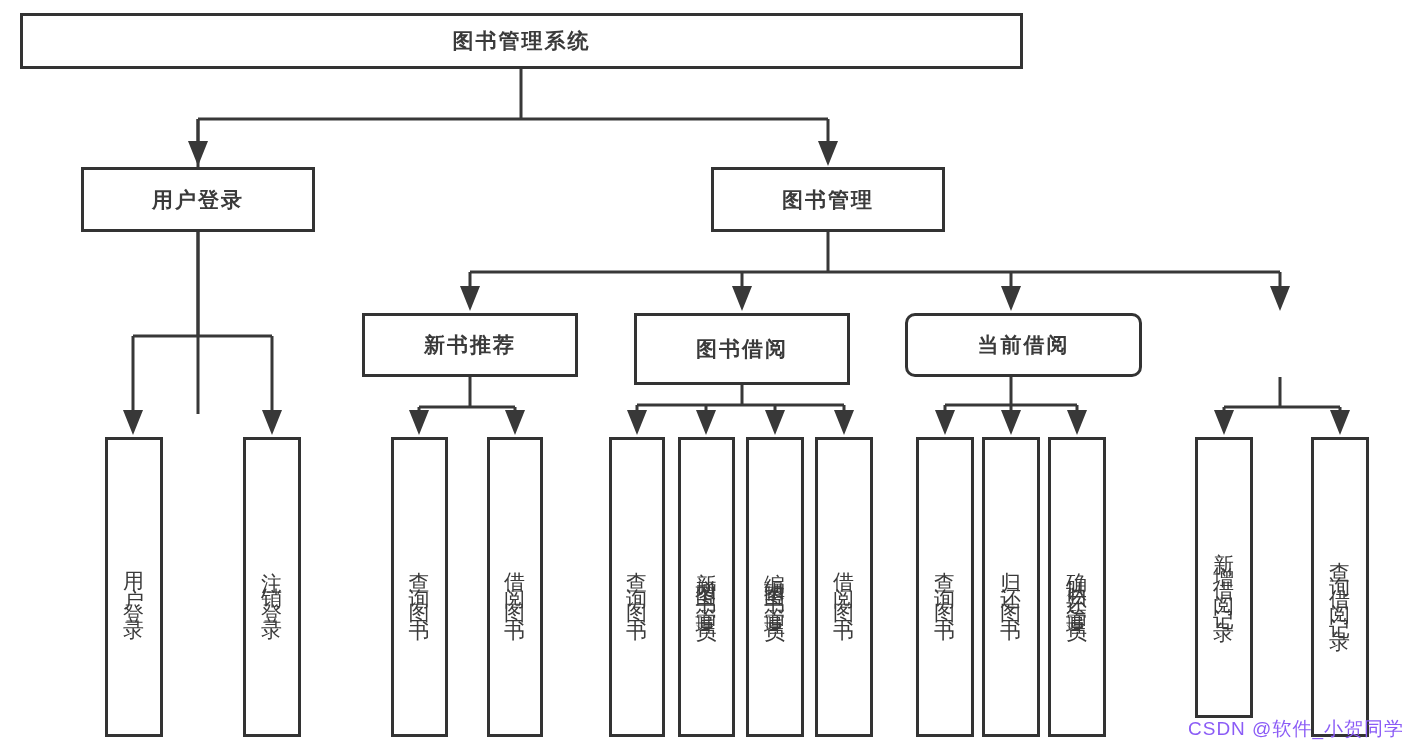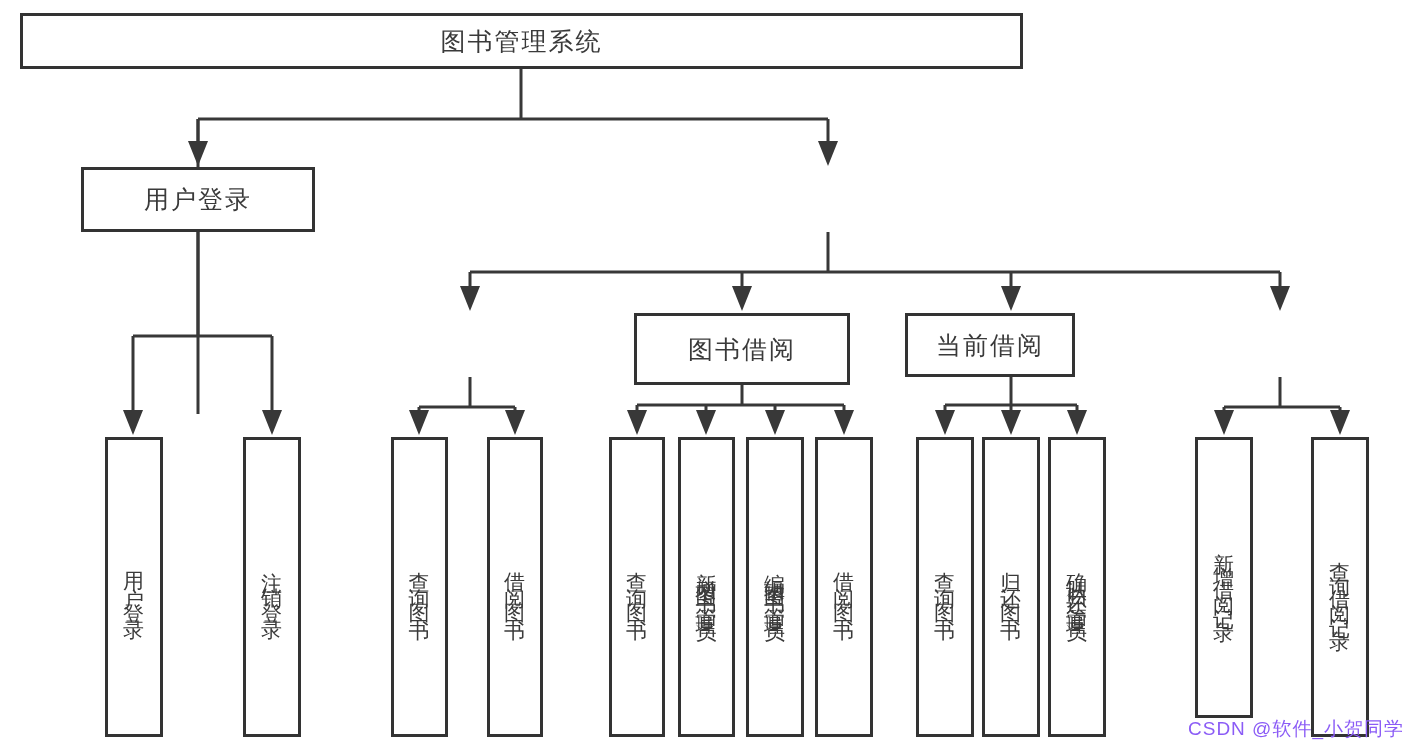--- a/index.html
+++ b/index.html
@@ -20,21 +20,21 @@
     position: absolute;
     box-sizing: border-box;
     border: 3px solid #333333;
     background: #ffffff;
     color: #3a3a3a;
     display: flex;
     align-items: center;
     justify-content: center;
     text-align: center;
   }
-  .h { font-size: 25px; letter-spacing: 2px; white-space: nowrap; }
+  .h { font-size: 21px; letter-spacing: 2px; white-space: nowrap; font-weight: bold; }
   .v {
     writing-mode: vertical-rl;
     text-orientation: mixed;
     font-size: 21px;
     letter-spacing: 16px;
     line-height: 1;
   }
   .v.tight { letter-spacing: 7px; }
   .v.mid { letter-spacing: 14px; }
   #watermark {
@@ -99,23 +99,25 @@
     <g>
       <path d="M1280 377 V407 M1224 407 H1340 M1224 407 V414 M1340 407 V414"></path>
       <polygon points="1214,410 1234,410 1224,435" fill="#383838" stroke="none"></polygon>
       <polygon points="1330,410 1350,410 1340,435" fill="#383838" stroke="none"></polygon>
     </g>
   </svg>
 
   <div class="box h" style="left:20px; top:13px; width:1003px; height:56px;">图书管理系统</div>
 
   <div class="box h" style="left:81px; top:167px; width:234px; height:65px;">用户登录</div>
+  <div class="box h" style="left:711px; top:167px; width:234px; height:65px;">图书管理</div>
 
+  <div class="box h" style="left:362px; top:313px; width:216px; height:64px;">新书推荐</div>
   <div class="box h" style="left:634px; top:313px; width:216px; height:72px;">图书借阅</div>
-  <div class="box h" style="left:905px; top:313px; width:170px; height:64px;">当前借阅</div>
+  <div class="box h" style="left:905px; top:313px; width:237px; height:64px;border-radius:10px;">当前借阅</div>
 
   <div class="box v" style="left:105px; top:437px; width:58px; height:300px;">用户登录</div>
   <div class="box v" style="left:243px; top:437px; width:58px; height:300px;">注销登录</div>
 
   <div class="box v" style="left:391px; top:437px; width:57px; height:300px;">查询图书</div>
   <div class="box v" style="left:487px; top:437px; width:56px; height:300px;">借阅图书</div>
 
   <div class="box v" style="left:609px; top:437px; width:56px; height:300px;">查询图书</div>
   <div class="box v tight" style="left:678px; top:437px; width:57px; height:300px;">新增图书（管理员）</div>
   <div class="box v tight" style="left:746px; top:437px; width:58px; height:300px;">编辑图书（管理员）</div>

